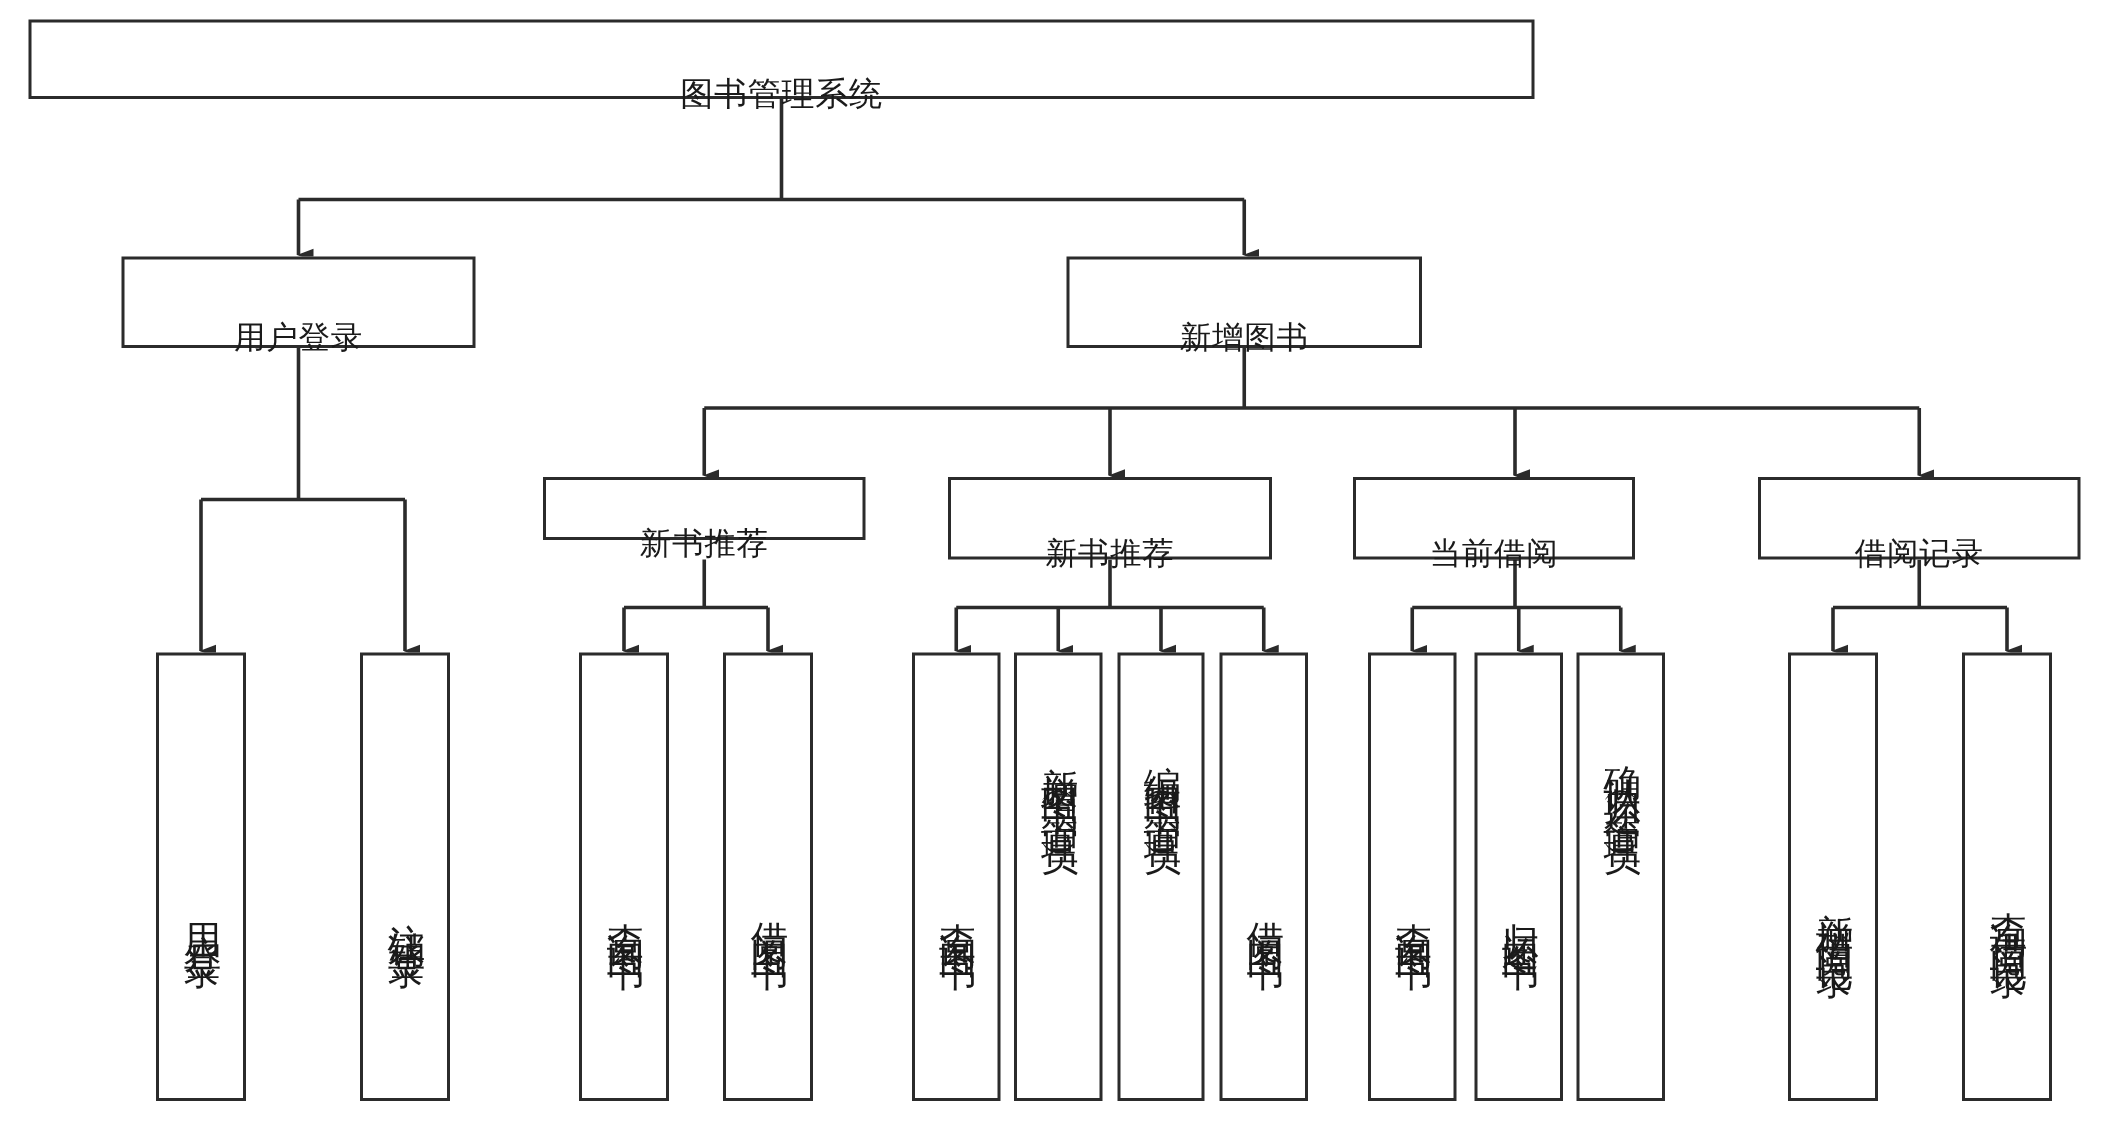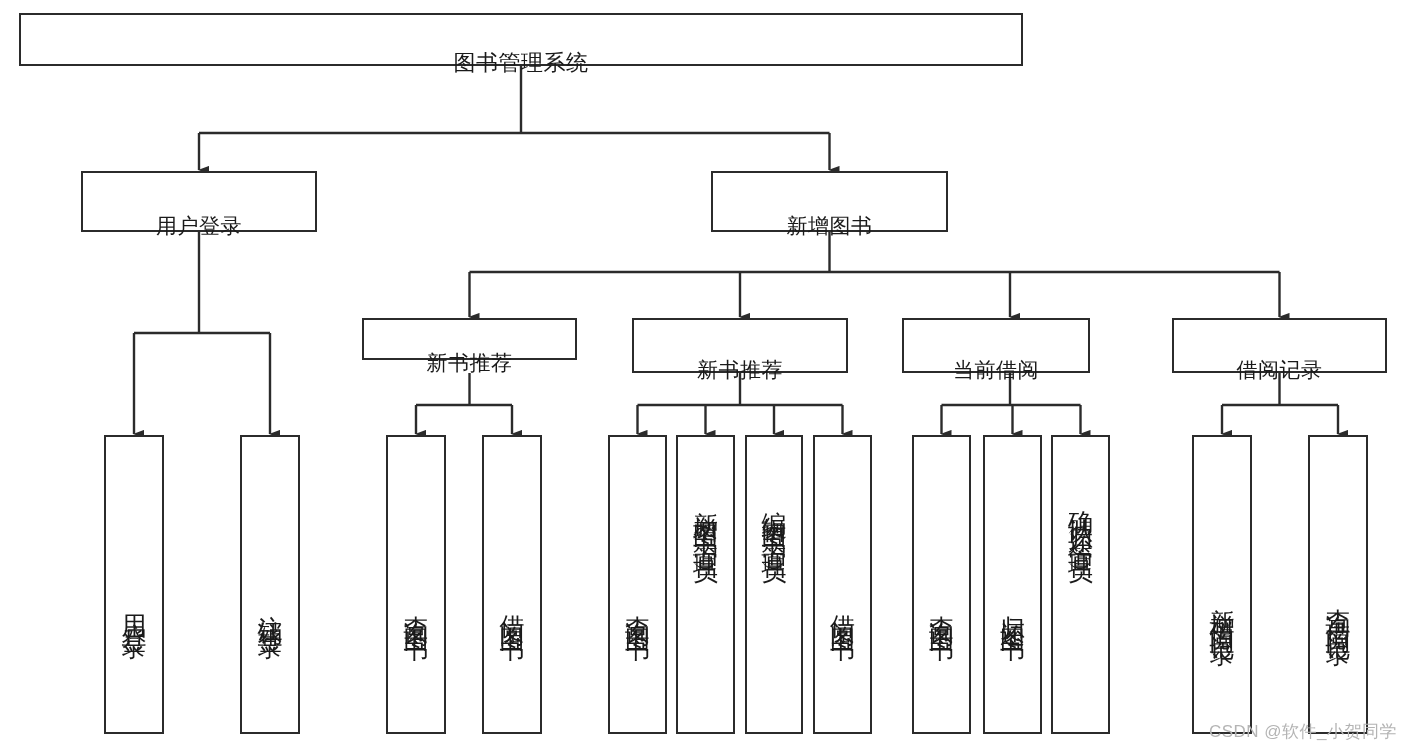--- a/index.html
+++ b/index.html
@@ -186,14 +186,13 @@
         <span class="node-label">确认归还（管理员）</span>
       </div>
       <div class="node vert centered" style="left: 1192px; top: 435px; width: 60px; height: 299px;">
         <span class="node-label">新增借阅记录</span>
       </div>
       <div class="node vert centered" style="left: 1308px; top: 435px; width: 60px; height: 299px;">
         <span class="node-label">查询借阅记录</span>
       </div>
     </div>
 
-  <div id="watermark">CSDN @软件_小贺同学</div>
 </div>
 
 </body></html>

